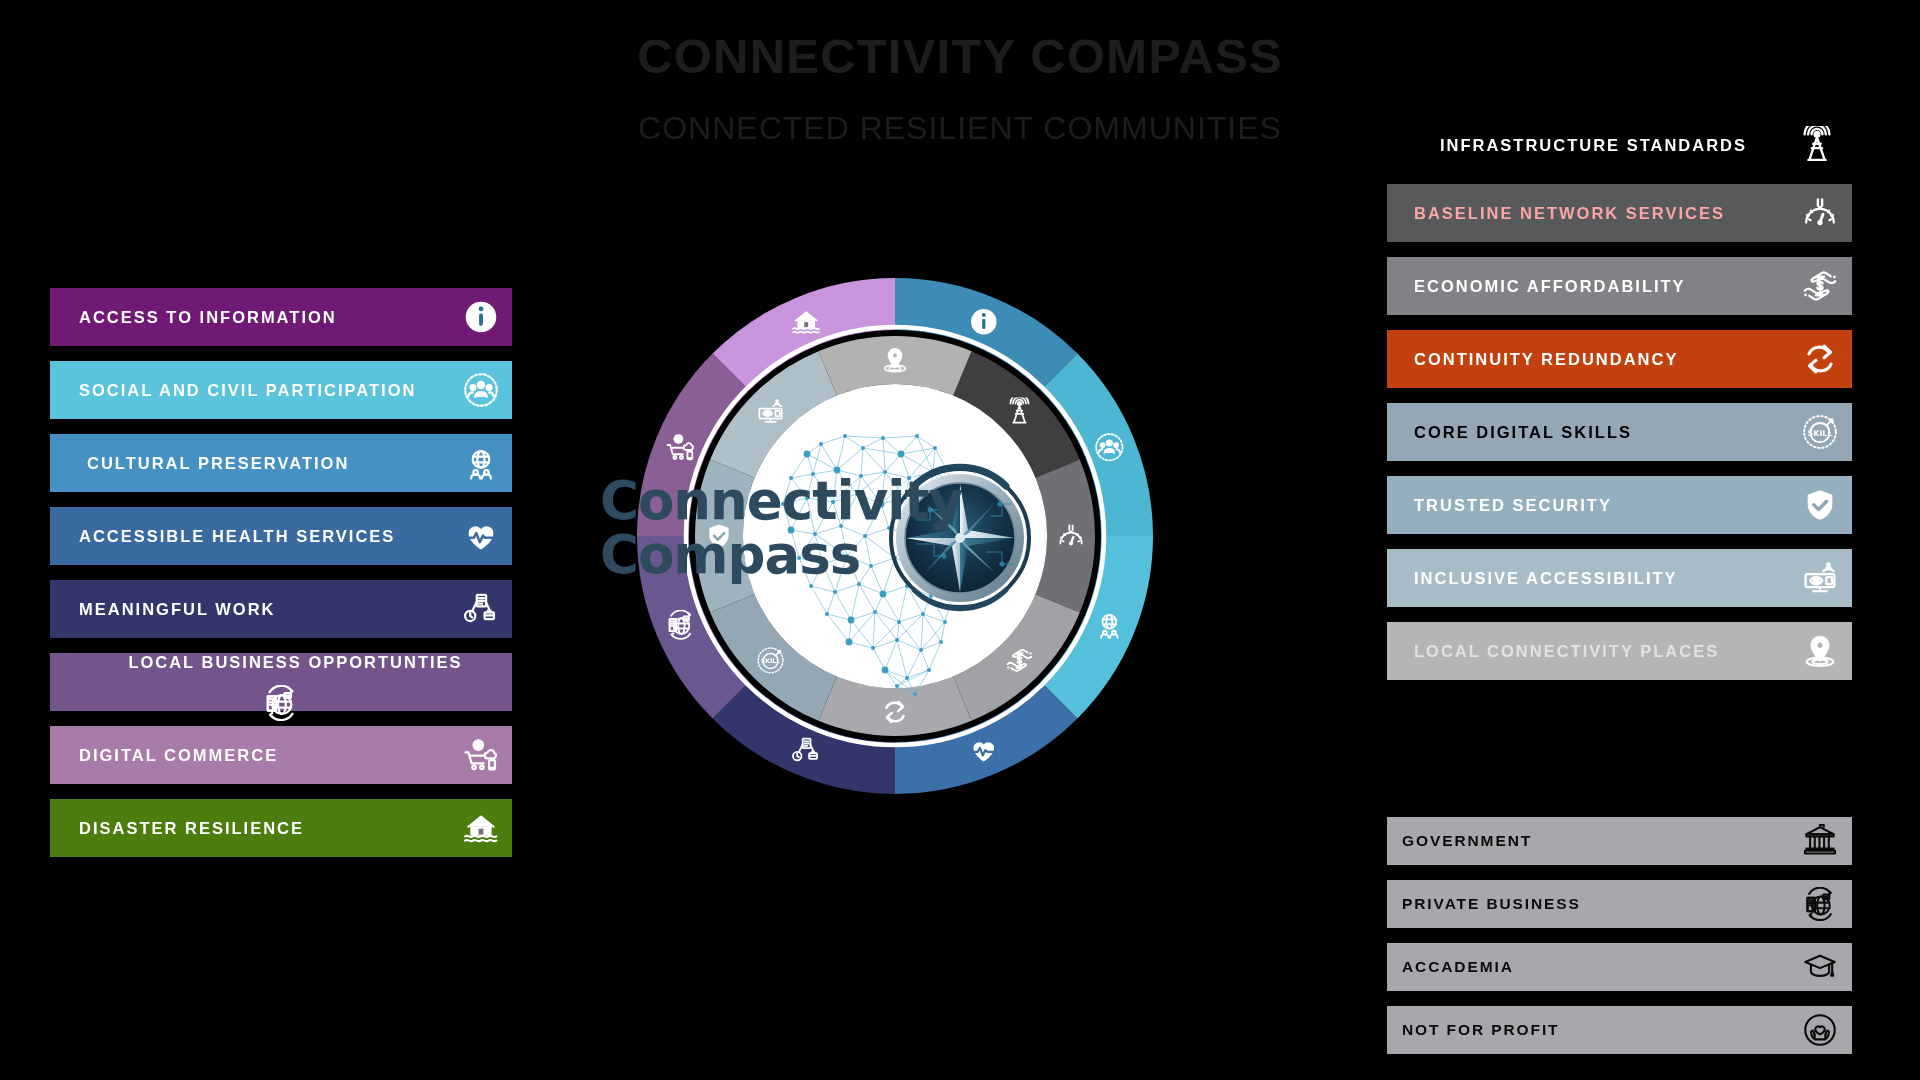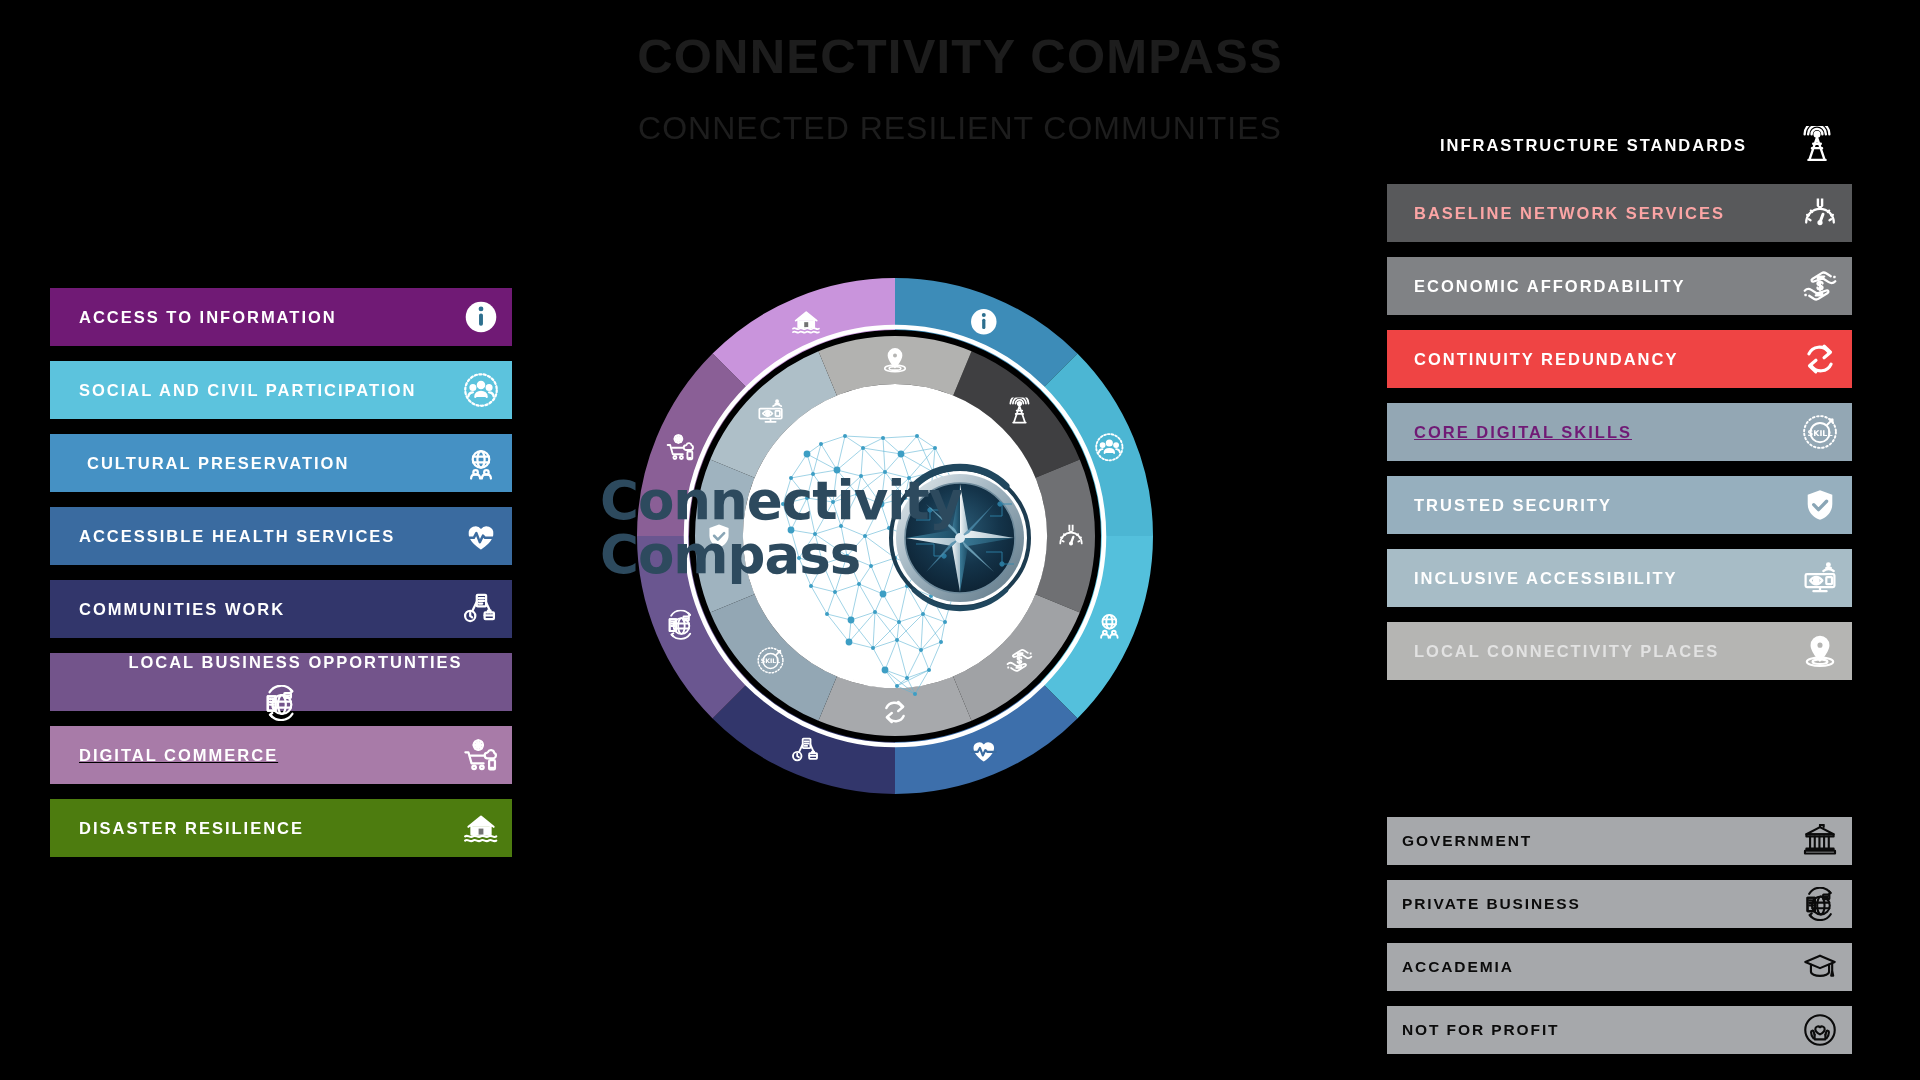--- a/index.html
+++ b/index.html
@@ -133,21 +133,21 @@
       <div class="bar" style="background: rgb(58, 107, 160);">
         <div class="bar-label">ACCESSIBLE HEALTH SERVICES</div>
         <div class="bar-icon">
           <svg width="36" height="36" viewBox="0 0 24 24">
             <path d="M12 21s-8.2-5.1-8.2-10.4A4.6 4.6 0 0 1 12 7.3a4.6 4.6 0 0 1 8.2 3.3C20.2 15.9 12 21 12 21z" fill="#ffffff"></path>
       <path d="M2.2 13.2h5l1.7-3.1 2.3 6 2.1-4.3 1.4 1.4h6.9" stroke="#3a6ba0" stroke-width="1.7" fill="none" stroke-linecap="round" stroke-linejoin="round"></path>
           </svg>
         </div>
       </div>
       <div class="bar" style="background: rgb(50, 54, 107);">
-        <div class="bar-label">COMMUNITIES WORK</div>
+        <div class="bar-label">MEANINGFUL WORK</div>
         <div class="bar-icon">
           <svg width="36" height="36" viewBox="0 0 24 24" fill="none" stroke="#ffffff" stroke-width="1.5" stroke-linecap="round" stroke-linejoin="round">
             <rect x="9.2" y="2.6" width="6.2" height="7.6" rx="0.6"></rect>
         <path d="M10.6 4.8h3.4M10.6 6.6h3.4M10.6 8.4h2.2"></path>
         <circle cx="4.8" cy="16.6" r="3.4"></circle>
             <path d="M4.8 14.6v2l1.3 1"></path>
         <rect x="14.4" y="14.2" width="6.2" height="4.6" rx="0.6"></rect>
             <path d="M16.6 14.2v-1.1h1.8v1.1M14.4 16.3h6.2"></path>
         <path d="M9.2 7.2 6.2 13.4M15.4 7.6l2.4 5.2"></path>
           </svg>
@@ -165,21 +165,21 @@
         <path d="M4.5 9.4h.9M6.2 9.4h.9M4.5 11.2h.9M6.2 11.2h.9M4.5 13h.9M6.2 13h.9"></path>
         <rect x="14.2" y="5.4" width="4.4" height="3.2" rx="0.4"></rect>
             <path d="M15.3 7h2.2"></path>
         <path d="M4.4 4.8A9 9 0 0 1 19.2 4" stroke-dasharray="0"></path>
             <path d="M18.2 2.8l1.4 1.4-1.6 1.1"></path>
         <path d="M19.6 19.2A9 9 0 0 1 5 20"></path>
             <path d="M6 21.2 4.6 19.8l1.6-1.1"></path>
           </svg>
         </div>
       </div>
-      <div class="bar" style="background: rgb(168, 123, 168); text-decoration: underline;">
+      <div class="bar" style="background: rgb(168, 123, 168);">
         <div class="bar-label">DIGITAL COMMERCE</div>
         <div class="bar-icon">
           <svg width="36" height="36" viewBox="0 0 24 24" fill="none" stroke="#ffffff" stroke-width="1.5" stroke-linecap="round" stroke-linejoin="round">
             <circle cx="10.2" cy="5.4" r="3.1"></circle>
             <path d="M7.1 5.4h6.2M10.2 2.3v6.2M8 3.2l4.4 4.4M12.4 3.2 8 7.6"></path>
         <path d="M1.6 10.2h2l2.1 7.4h8"></path>
             <circle cx="7.4" cy="20.2" r="1.2"></circle>
             <circle cx="12.6" cy="20.2" r="1.2"></circle>
         <path d="M5.2 12.4h9"></path>
         <path d="M16.6 10.1a2.2 2.2 0 0 1 4.2.5 1.9 1.9 0 0 1-.4 3.6h-3.9a1.9 1.9 0 0 1-.3-3.8"></path>
@@ -712,33 +712,33 @@
               <path d="M1.8 15.2c1.4-1.5 3.1-1.4 4.4-.6l3.3 2.1h3.3c1.1 0 1.1 1.6 0 1.6H9.2"></path>
         <path d="M9.9 17.1l6.3-2.1c1.2-.4 2 1 .9 1.7l-6.2 3.9c-1 .6-2 .5-3-.1l-3.1-2"></path>
         <rect x="1.6" y="17.2" width="1.6" height="1.6" rx="0.3" fill="#ffffff" stroke="none"></rect>
         <path d="M22.2 8.8c-1.4 1.5-3.1 1.4-4.4.6l-3.3-2.1h-3.3c-1.1 0-1.1-1.6 0-1.6h3.6"></path>
         <path d="M14.1 6.9 7.8 9c-1.2.4-2-1-.9-1.7l6.2-3.9c1-.6 2-.5 3 .1l3.1 2"></path>
         <rect x="20.8" y="5.2" width="1.6" height="1.6" rx="0.3" fill="#ffffff" stroke="none"></rect>
         <path d="M12 9v6M13.7 10.4c0-.8-.8-1.2-1.7-1.2s-1.7.4-1.7 1.2.8 1.1 1.7 1.3 1.7.5 1.7 1.3-.8 1.2-1.7 1.2-1.7-.4-1.7-1.2"></path>
             </svg>
           </div>
         </div>
-        <div class="sbar" style="background: #ef4444;">
+        <div class="sbar" style="background: #c2410c;">
           <div class="sbar-label" style="color: rgb(255, 255, 255);">CONTINUITY REDUNDANCY</div>
           <div class="sbar-icon">
             <svg width="36" height="36" viewBox="0 0 24 24" fill="none" stroke="#ffffff" stroke-width="1.5" stroke-linecap="round" stroke-linejoin="round">
               <path d="M4.6 8.6A7.6 7.6 0 0 1 17.8 7.4" stroke-width="2.1"></path>
         <path d="M14.8 3.4 19 7.5l-4.3 3.7" stroke-width="2.1"></path>
         <path d="M19.4 15.4a7.6 7.6 0 0 1-13.2 1.2" stroke-width="2.1"></path>
         <path d="M9.2 20.6 5 16.5l4.3-3.7" stroke-width="2.1"></path>
             </svg>
           </div>
         </div>
         <div class="sbar" style="background: rgb(147, 167, 180);">
-          <div class="sbar-label" style="color: #701a75; text-decoration: underline;">CORE DIGITAL SKILLS</div>
+          <div class="sbar-label" style="color: #000000;">CORE DIGITAL SKILLS</div>
           <div class="sbar-icon">
             <svg width="36" height="36" viewBox="0 0 24 24" fill="none" stroke="#ffffff" stroke-width="1.3" stroke-linecap="round" stroke-linejoin="round">
         <circle cx="12" cy="12" r="10.6" stroke-dasharray="1.1 1.7"></circle>
         <circle cx="12" cy="12.4" r="6.4"></circle>
         <path d="M16.8 7.2 20.4 3.6M18.4 3.6h2v2"></path>
         <text x="12" y="14.6" font-family="DejaVu Sans, sans-serif" font-size="5.3" font-weight="bold" fill="#ffffff" stroke="none" text-anchor="middle">SKILL</text>
             </svg>
           </div>
         </div>
         <div class="sbar" style="background: rgb(150, 175, 190);">

